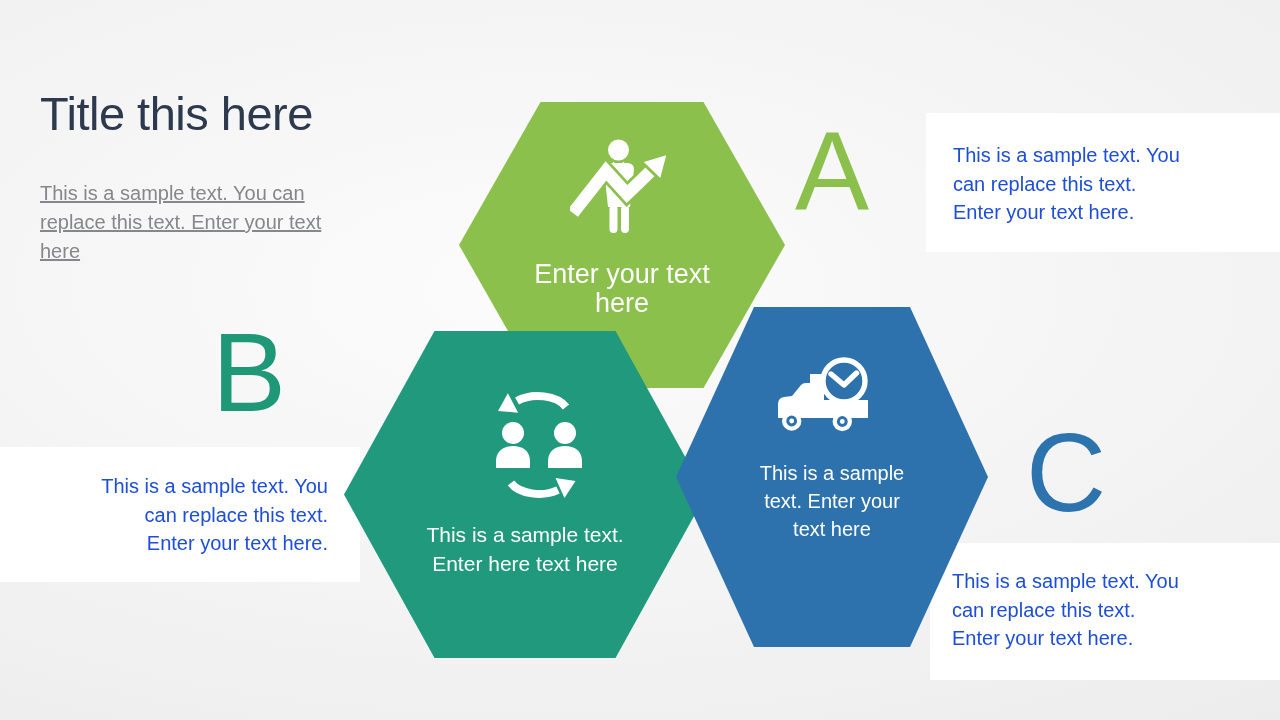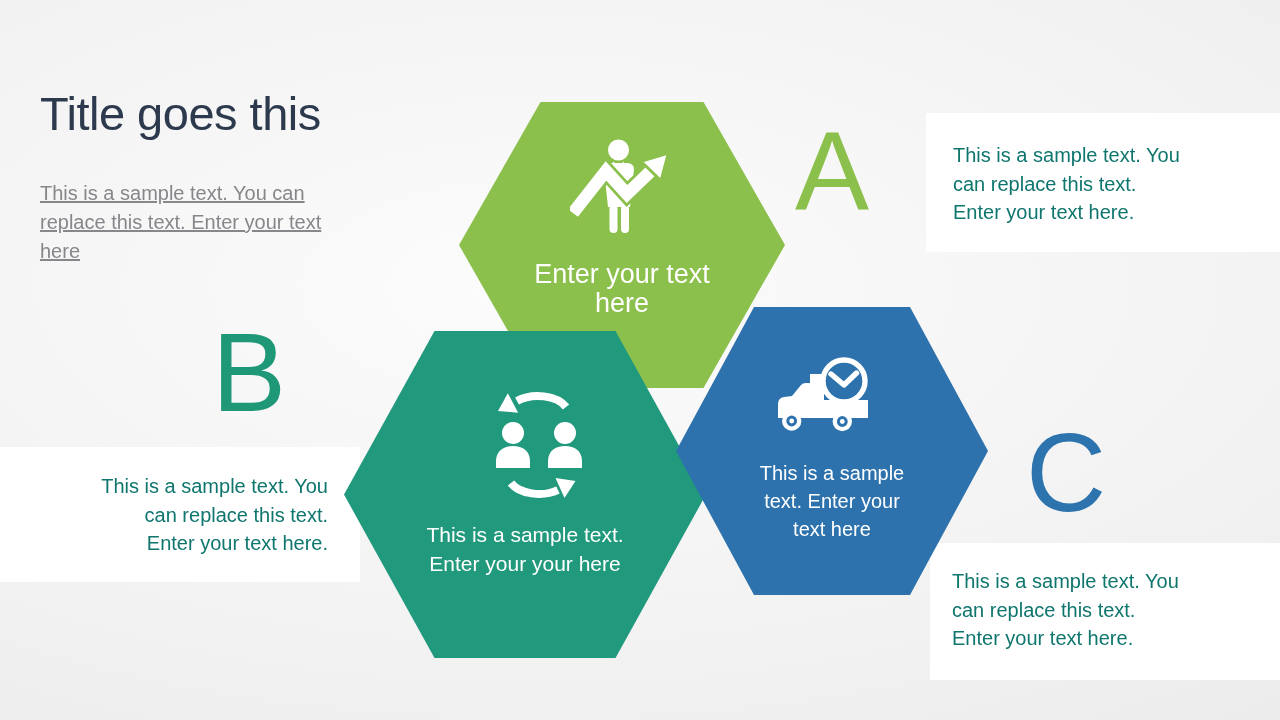--- a/index.html
+++ b/index.html
@@ -10,48 +10,48 @@
   }
   .abs{position:absolute;}
   .pre{white-space:pre-line;}
 
   .title{left:40px;top:86px;font-size:47px;color:#2d3a4e;letter-spacing:-0.5px;}
   .subtitle{left:40px;top:179px;font-size:20px;line-height:29px;color:#85878a;text-decoration:underline;}
 
   .hex{position:absolute;clip-path:polygon(0 50%,25% 0,75% 0,100% 50%,75% 100%,25% 100%);}
   .hex-green{left:459px;top:102px;width:326px;height:286px;z-index:1;}
   .hex-teal{left:344px;top:331px;width:362px;height:327px;z-index:3;}
-  .hex-blue{left:676px;top:307px;width:312px;height:288px;z-index:4;}
+  .hex-blue{left:676px;top:307px;width:312px;height:340px;z-index:4;}
 
   .hex-label{position:absolute;left:0;right:0;text-align:center;color:#ffffff;}
   .hex-label.g{top:158px;font-size:27px;line-height:29px;}
   .hex-label.t{top:189px;font-size:21px;line-height:29px;}
   .hex-label.b{top:152px;font-size:20px;line-height:28px;}
 
   .icon{position:absolute;}
   .icon-growth{left:111px;top:33px;}
   .icon-exchange{left:142px;top:59px;}
   .icon-truck{left:89px;top:46px;}
 
   .callout-letter{position:absolute;font-size:111px;line-height:1;z-index:0;}
   .letter-a{left:795px;top:116px;}
   .letter-b{left:212px;top:318px;}
   .letter-c{left:1026px;top:418px;}
 
-  .callout-box{position:absolute;background:#ffffff;color:#0f766e;font-size:20px;line-height:28.5px;box-sizing:border-box;}
+  .callout-box{position:absolute;background:#ffffff;color:#1d4ed8;font-size:20px;line-height:28.5px;box-sizing:border-box;}
   .box-a{left:926px;top:113px;width:354px;height:139px;padding:28px 16px 0 27px;text-align:left;z-index:0;}
   .box-b{left:0;top:447px;width:360px;height:135px;padding:25px 32px 0 20px;text-align:right;z-index:2;}
   .box-c{left:930px;top:543px;width:350px;height:137px;padding:24px 16px 0 22px;text-align:left;z-index:3;}
 </style>
 </head>
 <body>
 
 <div class="slide">
 
-  <div class="abs title">Title goes this</div>
+  <div class="abs title">Title this here</div>
   <div class="abs subtitle pre">This is a sample text. You can
 replace this text. Enter your text
 here</div>
 
   <div class="callout-letter letter-a" style="color: rgb(140, 192, 76);">A</div>
   <div class="callout-box box-a">
     <div class="pre">This is a sample text. You
 can replace this text.
 Enter your text here.</div>
   </div>
@@ -94,21 +94,21 @@
         <path d="M10,78 v-7 c0,-10 7.5,-15 17,-15 s17,5 17,15 v7 z"></path>
         <circle cx="79" cy="43" r="11"></circle>
         <path d="M62,78 v-7 c0,-10 7.5,-15 17,-15 s17,5 17,15 v7 z"></path>
       </g>
       <path d="M80,17 A31,19 0 0 0 31,11" fill="none" stroke="#ffffff" stroke-width="8"></path>
       <polygon points="0,-11 17,0 0,11" transform="translate(27,13) rotate(152)" fill="#ffffff"></polygon>
       <path d="M25,93 A31,19 0 0 0 72,100" fill="none" stroke="#ffffff" stroke-width="8"></path>
       <polygon points="0,-11 17,0 0,11" transform="translate(74,98) rotate(-24)" fill="#ffffff"></polygon>
     </svg>
     <div class="hex-label t pre">This is a sample text.
-Enter your your here</div>
+Enter here text here</div>
   </div>
 
   <div class="hex hex-blue" style="background-color: rgb(45, 114, 172);">
     <svg class="icon icon-truck" width="115" height="90" viewBox="0 0 115 90">
       <path d="M13,65 V51 Q13,45 19,44 L27,43 L36,32 Q37.5,30 41,30 H45 V21 H58 V30 H59 V47 H103 V65 Z" fill="#ffffff"></path>
       <g>
         <circle cx="26.7" cy="68" r="9.7" fill="#ffffff"></circle>
         <circle cx="26.7" cy="68" r="5.4" fill="#2d72ac"></circle>
         <circle cx="26.7" cy="68" r="2.4" fill="#ffffff"></circle>
         <circle cx="77.3" cy="68.5" r="9.7" fill="#ffffff"></circle>

